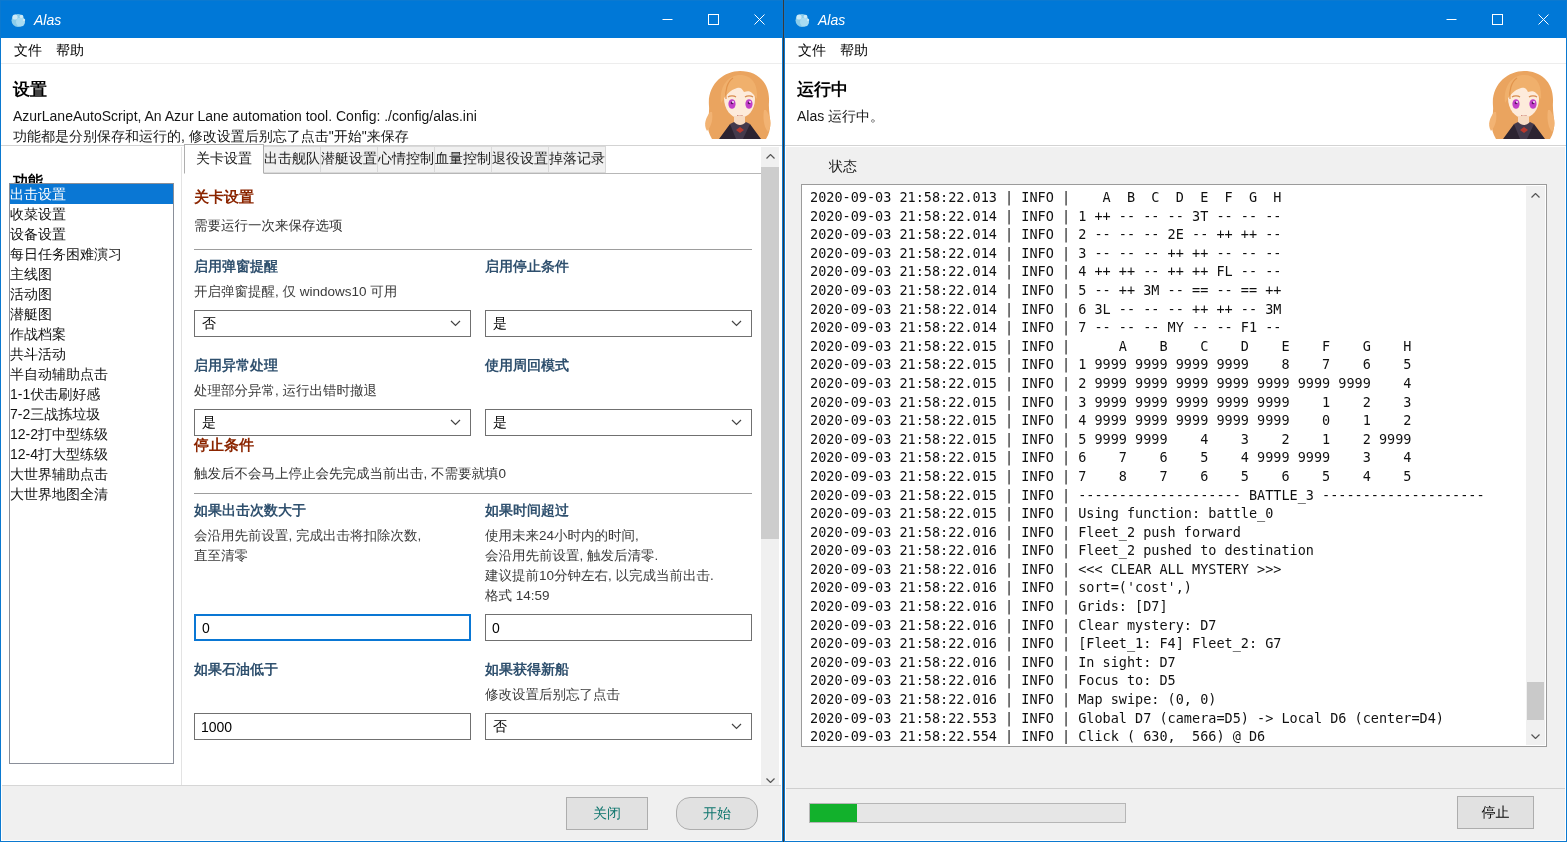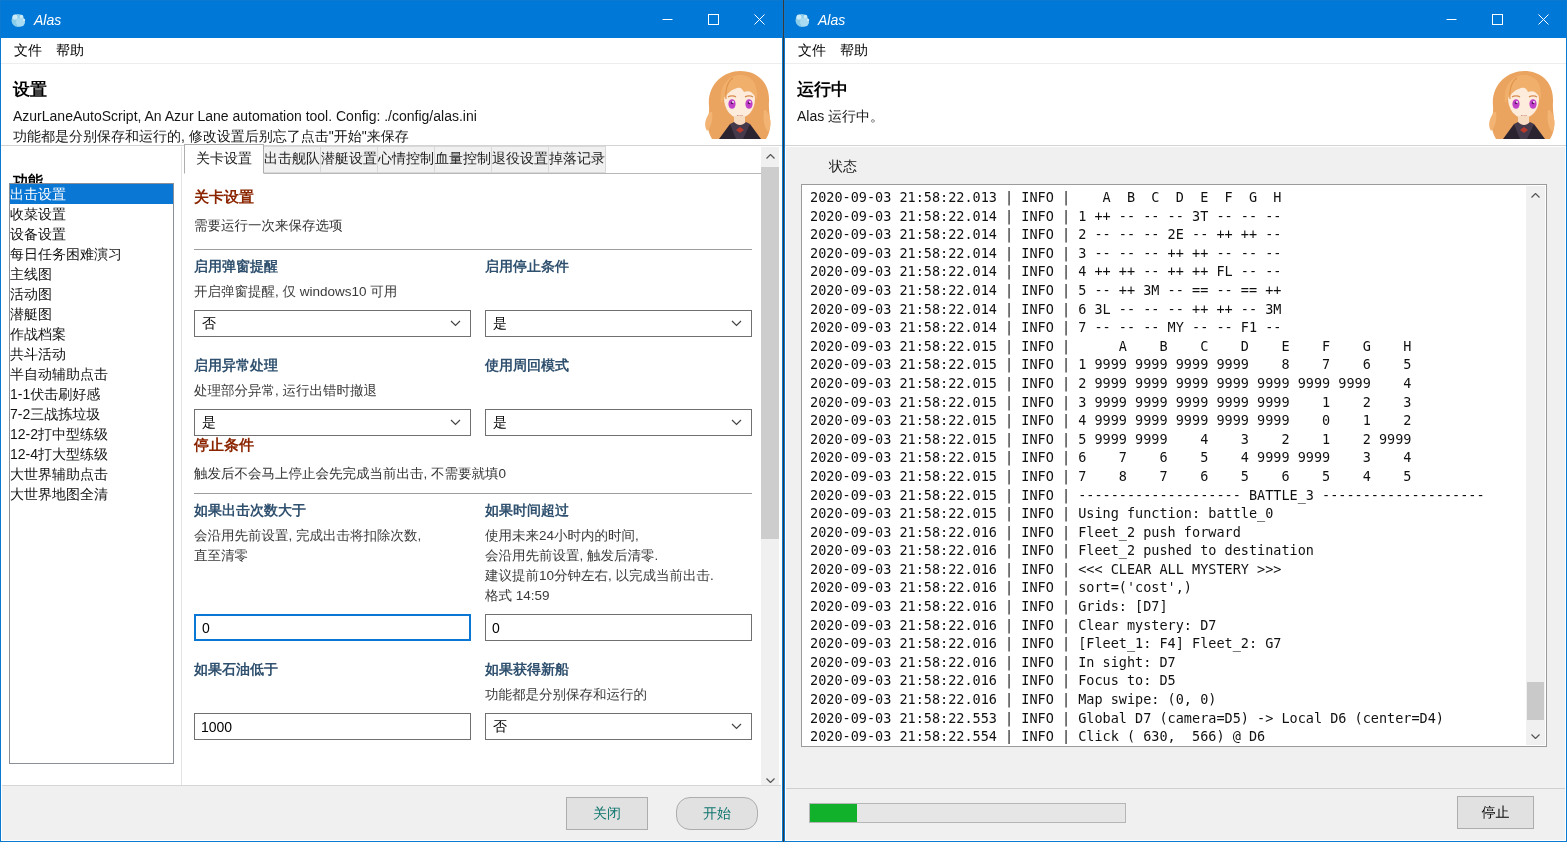--- a/index.html
+++ b/index.html
@@ -266,21 +266,21 @@
 格式 14:59</div>
           <input class="controlbx tinput" value="0" style="">
         </div>
 
         <div class="cell">
           <div class="f-label">如果石油低于</div>
           <input class="controlbx tinput" value="1000" style="">
         </div>
         <div class="cell">
           <div class="f-label">如果获得新船</div>
-          <div class="f-help">功能都是分别保存和运行的</div>
+          <div class="f-help">修改设置后别忘了点击</div>
           <div class="controlbx dropdown">
             <span>否</span>
             <svg width="11" height="7">
                 <use href="#def-chev-down"></use>
               </svg>
           </div>
         </div>
 
       </div>
     </div>

